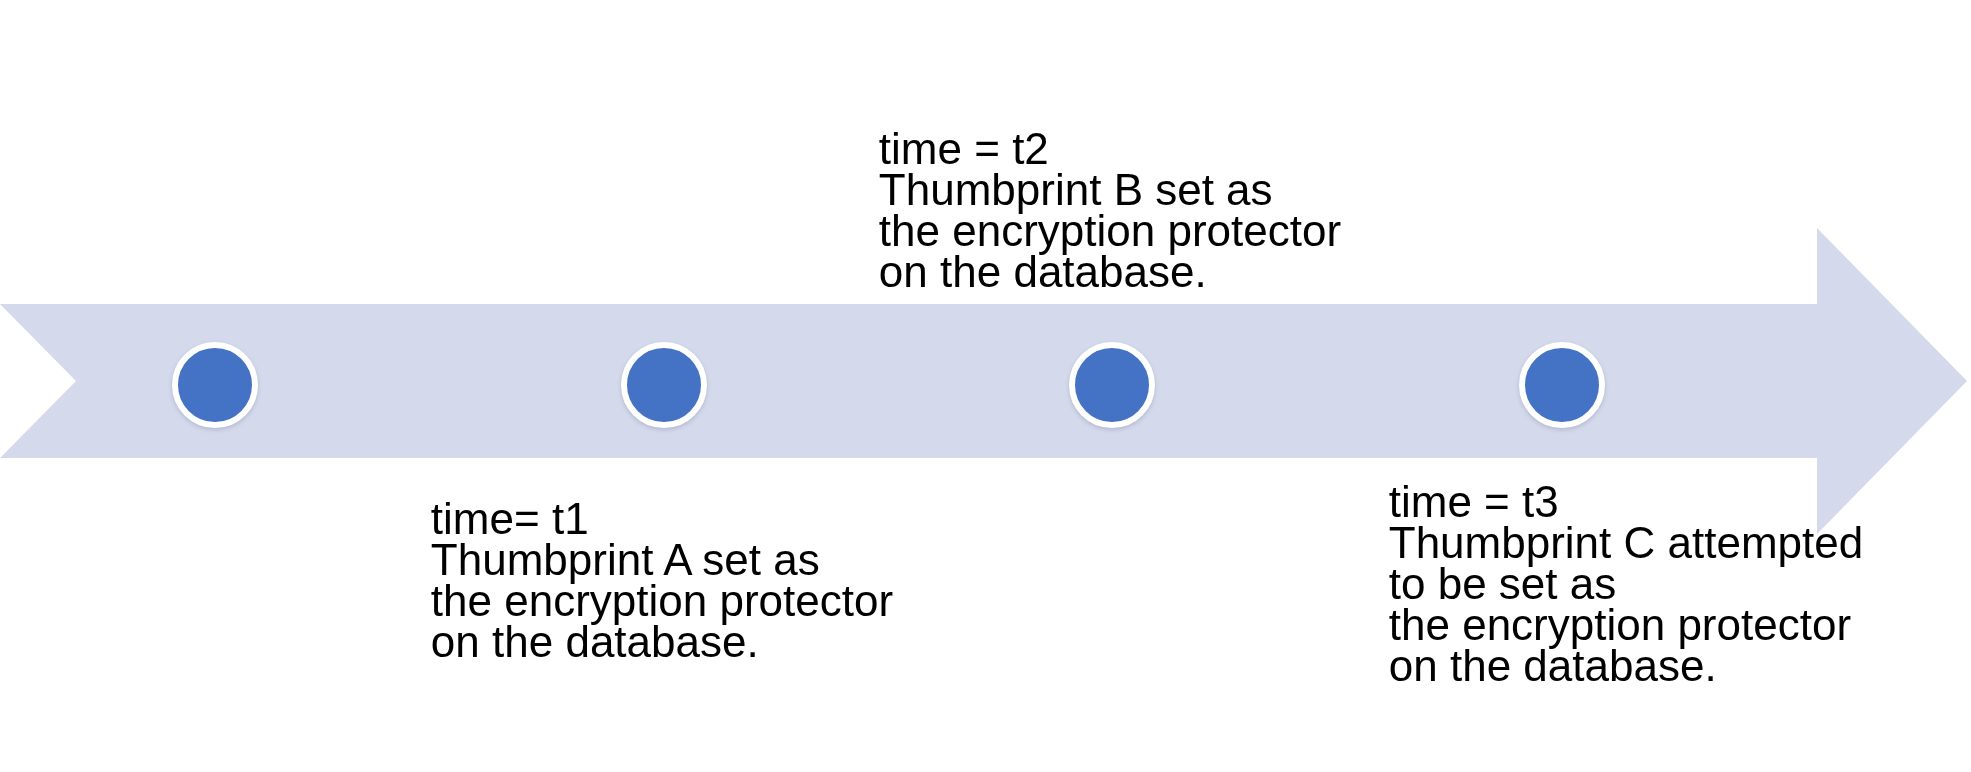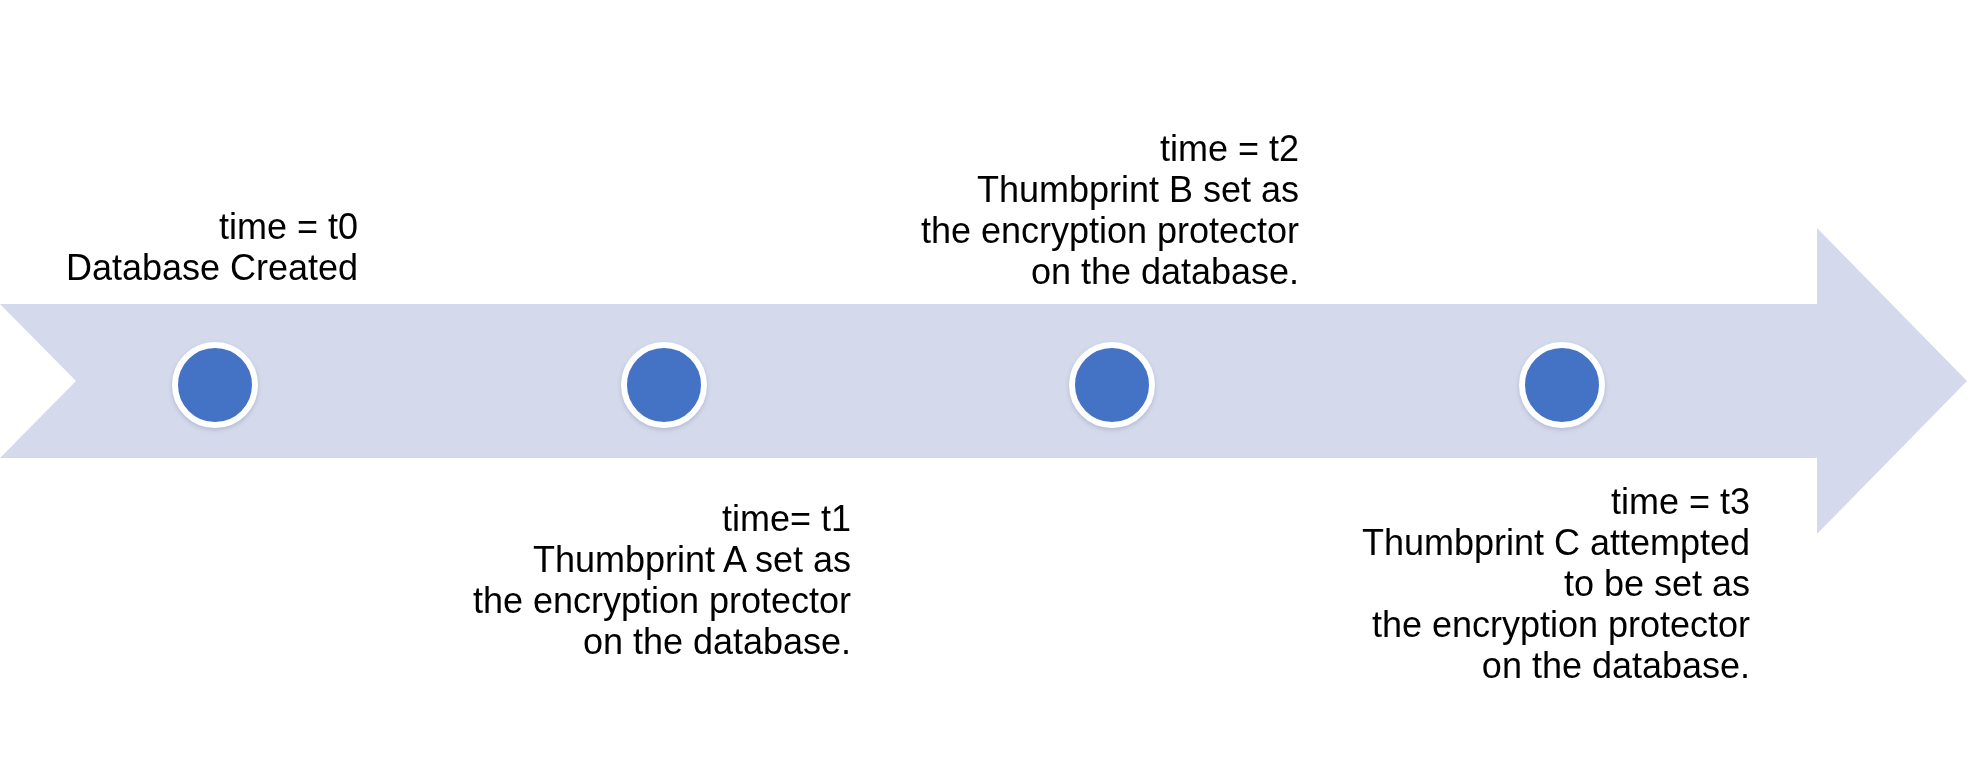--- a/index.html
+++ b/index.html
@@ -25,49 +25,47 @@
   .dot {
     stroke: #ffffff;
     stroke-width: 6;
   }
   .dots-group {
     filter: drop-shadow(0px 2px 2px rgba(110, 115, 140, 0.30));
   }
   .event-label {
     position: absolute;
     transform: translateX(-50%);
-    text-align: right;
+    text-align: left;
     white-space: pre-line;
-    font-size: 36px;
+    font-size: 44px;
     line-height: 41px;
     color: #000000;
     width: max-content;
   }
   .label-t0 { left: 212px;  top: 206px; }
   .label-t1 { left: 662px;  top: 498px; }
   .label-t2 { left: 1110px; top: 128px; }
-  .label-t3 { left: 1556px; top: 481px; }
+  .label-t3 { left: 1626px; top: 481px; }
 </style>
 </head>
 <body>
 
 <div class="canvas">
 
   <svg class="timeline-svg" viewBox="0 0 1971 772">
     <polygon points="0,304 1817,304 1817,228 1967,381 1817,534 1817,458 0,458 76,381" fill="#D4D9EC"></polygon>
     <g class="dots-group">
       <circle class="dot" cx="215" cy="385" r="40" fill="#4472C4"></circle>
       <circle class="dot" cx="664" cy="385" r="40" fill="#4472C4"></circle>
       <circle class="dot" cx="1112" cy="385" r="40" fill="#4472C4"></circle>
       <circle class="dot" cx="1562" cy="385" r="40" fill="#4472C4"></circle>
     </g>
   </svg>
 
-  <div class="event-label label-t0">time = t0
-Database Created</div>
 
   <div class="event-label label-t1">time= t1
 Thumbprint A set as
 the encryption protector
 on the database.</div>
 
   <div class="event-label label-t2">time = t2
 Thumbprint B set as
 the encryption protector
 on the database.</div>

